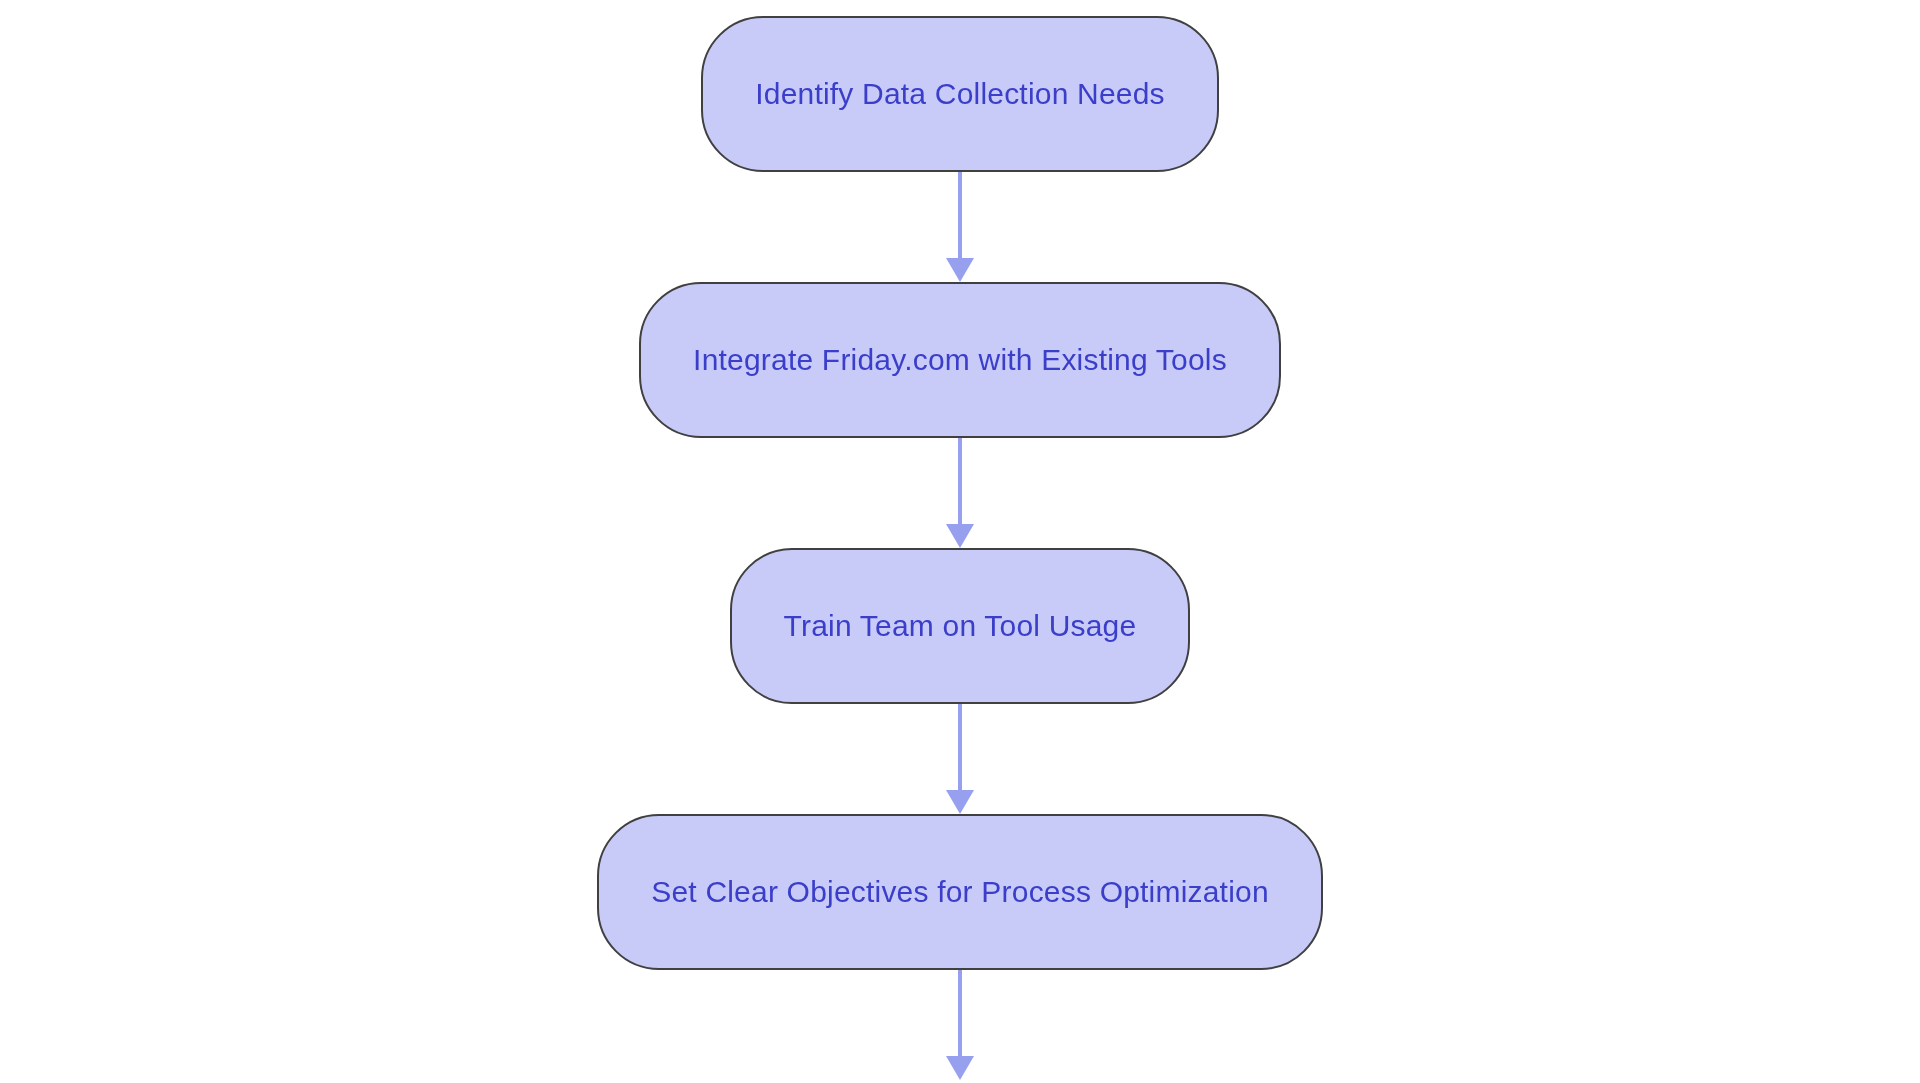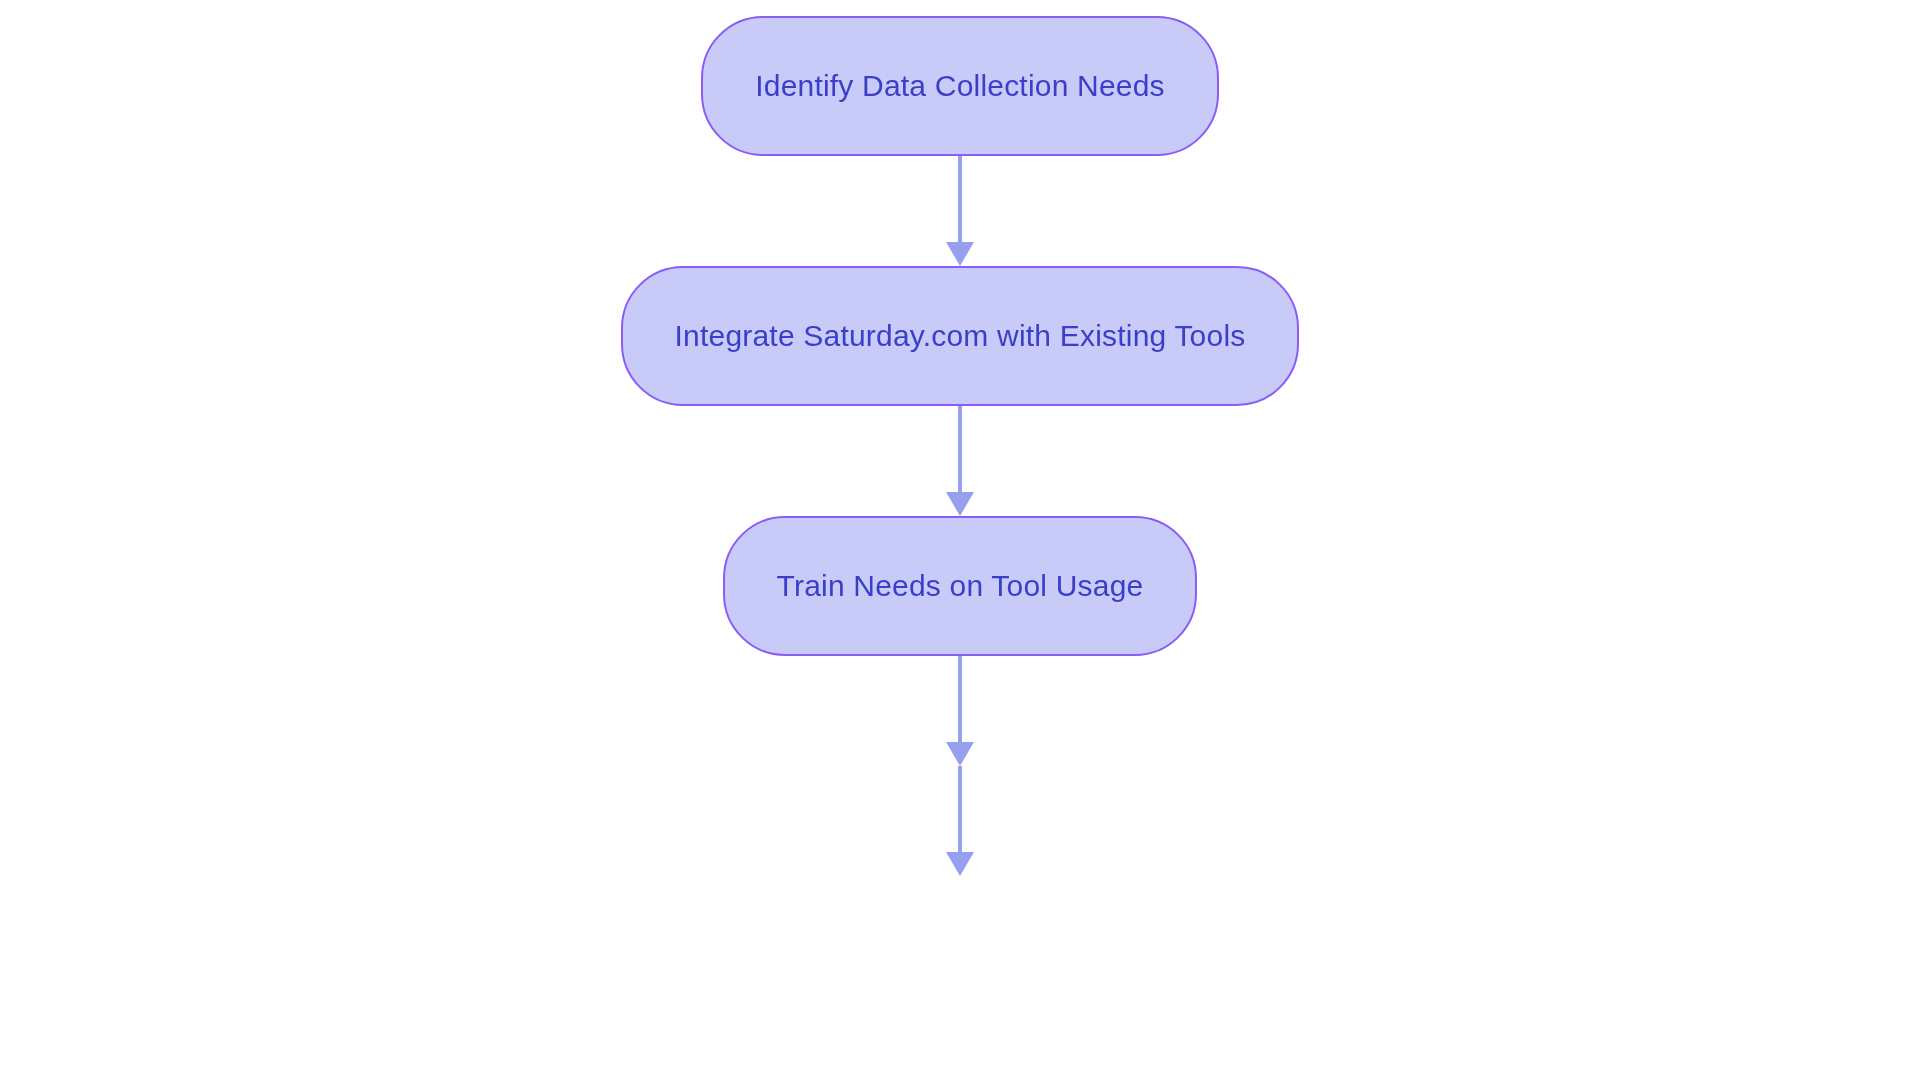--- a/index.html
+++ b/index.html
@@ -14,28 +14,28 @@
   .canvas {
     width: 1920px;
     height: 1083px;
     display: flex;
     flex-direction: column;
     align-items: center;
     box-sizing: border-box;
     padding-top: 16px;
   }
   .node {
-    height: 140px;
+    height: 156px;
     box-sizing: border-box;
     display: inline-flex;
     align-items: center;
     justify-content: center;
     padding: 0 52px;
     background: #c8caf8;
-    border: 2px solid #8b5cf6;
+    border: 2px solid #404040;
     border-radius: 62px;
     flex: 0 0 auto;
   }
   .node-label {
     color: #3a3ec9;
     font-size: 30px;
     line-height: 1;
     white-space: nowrap;
     letter-spacing: 0.2px;
   }
@@ -67,37 +67,40 @@
   <div class="node">
     <span class="node-label">Identify Data Collection Needs</span>
   </div>
 
   <div class="connector">
     <div class="connector-line"></div>
     <div class="connector-head"></div>
   </div>
 
   <div class="node">
-    <span class="node-label">Integrate Saturday.com with Existing Tools</span>
+    <span class="node-label">Integrate Friday.com with Existing Tools</span>
   </div>
 
   <div class="connector">
     <div class="connector-line"></div>
     <div class="connector-head"></div>
   </div>
 
   <div class="node">
-    <span class="node-label">Train Needs on Tool Usage</span>
+    <span class="node-label">Train Team on Tool Usage</span>
   </div>
 
   <div class="connector">
     <div class="connector-line"></div>
     <div class="connector-head"></div>
   </div>
 
+  <div class="node">
+    <span class="node-label">Set Clear Objectives for Process Optimization</span>
+  </div>
 
   <div class="connector">
     <div class="connector-line"></div>
     <div class="connector-head"></div>
   </div>
 
 
 </div>
 
 </body></html>

